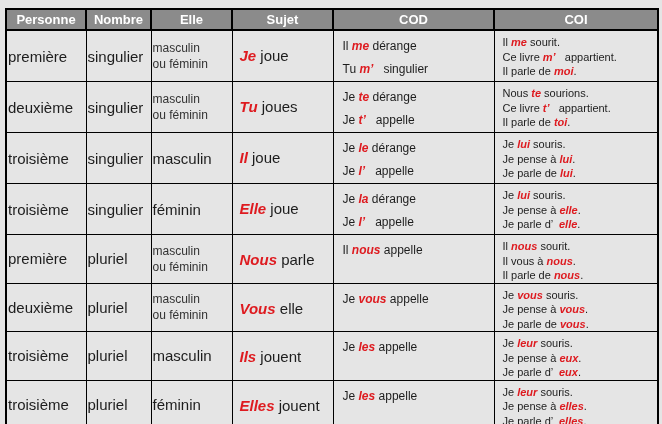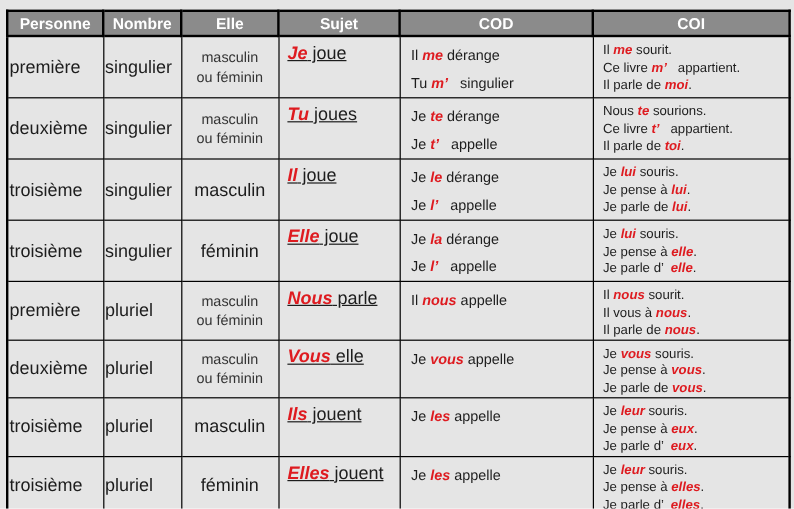--- a/index.html
+++ b/index.html
@@ -36,23 +36,23 @@
     text-align:center;
   }
   td{
     border:1px solid var(--border);
     color:var(--ink);
     vertical-align:middle;
     overflow:hidden;
   }
   tbody tr{height:48px;}
   td.c-plain{text-align:left;font-size:15px;}
-  td.c-genre{text-align:center;font-size:15px;}
+  td.c-genre{text-align:left;font-size:15px;}
   td.c-genre.small{font-size:12px;color:#333333;line-height:1.35;}
-  td.c-sujet{vertical-align:top;padding:5px 2px 0 7px;font-size:15px;white-space:pre-wrap;text-decoration:underline;}
+  td.c-sujet{vertical-align:top;padding:16px 2px 0 7px;font-size:15px;white-space:pre-wrap;}
   td.c-cod{vertical-align:top;padding:4px 2px 0 9px;font-size:12px;white-space:pre-wrap;}
   td.c-cod .line{line-height:23px;}
   td.c-coi{vertical-align:top;padding:4px 2px 0 8px;font-size:11px;white-space:pre-wrap;}
   td.c-coi .line{line-height:14.5px;}
   .red{color:var(--red);font-weight:bold;font-style:italic;}
 </style>
 </head>
 <body>
 
 <div class="canvas">

